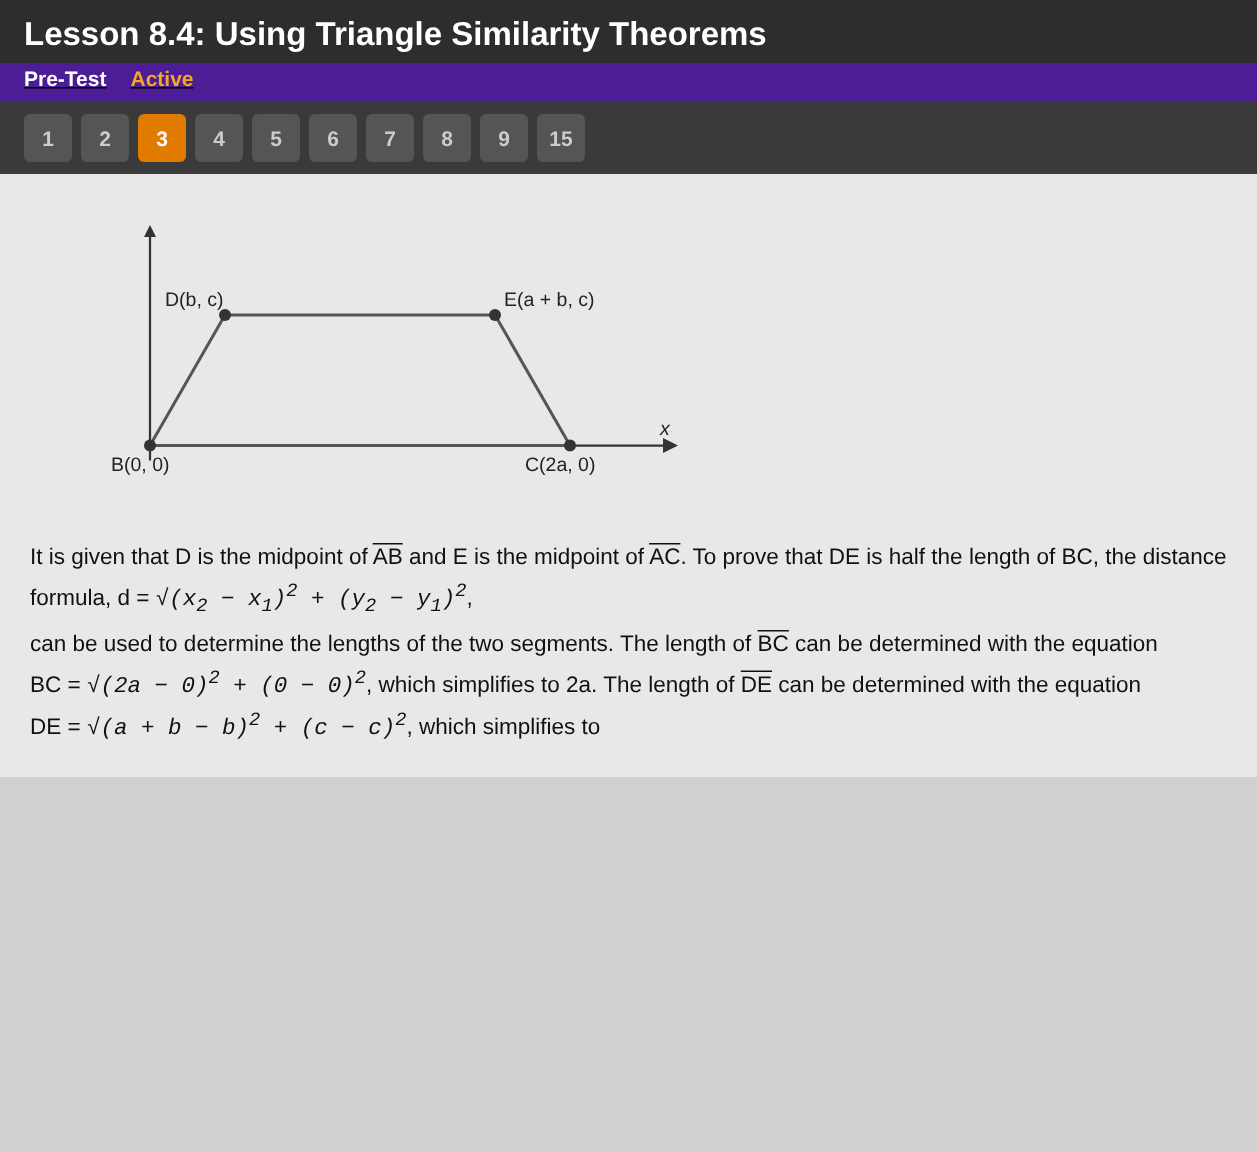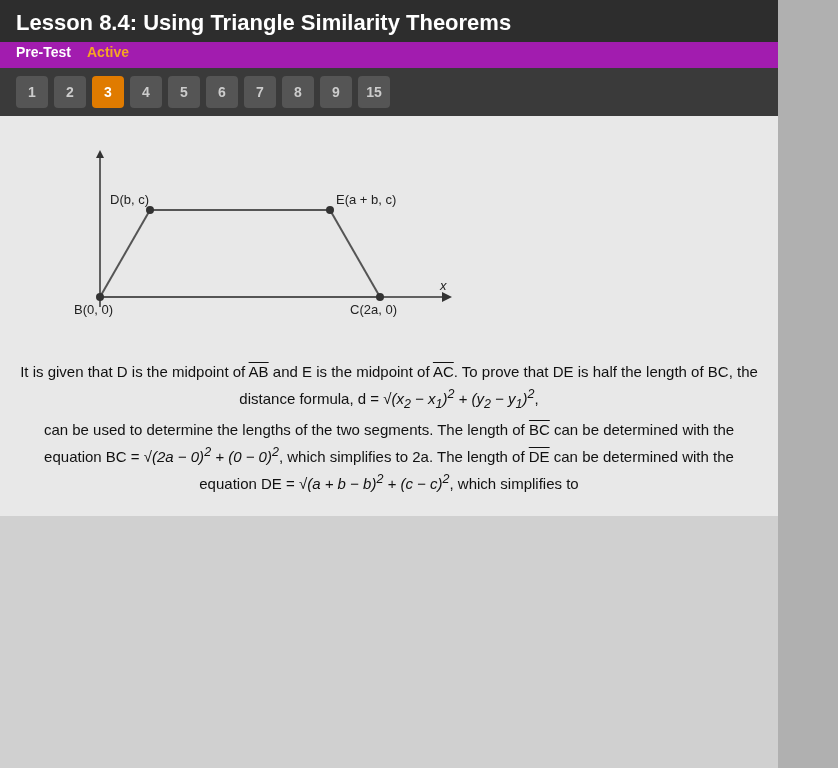--- a/index.html
+++ b/index.html
@@ -5,37 +5,38 @@
     * { box-sizing: border-box; margin: 0; padding: 0; }
     body {
       font-family: Arial, sans-serif;
       background: #b0b0b0;
       width: 838px;
       min-height: 768px;
       overflow: hidden;
     }
     .container {
       background: #d0d0d0;
-      width: 778px;
+      width: 838px;
       min-height: 768px;
       padding: 0;
     }
     .header {
       background: #2d2d2d;
       color: #fff;
       padding: 10px 16px 6px 16px;
       font-size: 22px;
       font-weight: bold;
     }
     .subheader {
-      background: #a21caf;
+      background: #4c1d95;
       padding: 2px 16px 8px 16px;
       display: flex;
       align-items: flex-end;
       gap: 16px;
+      text-decoration: underline;
     }
     .pre-test-label {
       color: #fff;
       font-size: 14px;
       font-weight: bold;
     }
     .active-label {
       color: #f5a623;
       font-size: 14px;
       font-weight: bold;
@@ -64,21 +65,20 @@
       color: #ccc;
     }
     .page-btn.active-page {
       background: #e07b00;
       color: #fff;
     }
     .content-area {
       background: #e8e8e8;
       margin: 0;
       padding: 16px 20px 16px 20px;
-      text-align: center;
     }
     .graph-area {
       background: #e8e8e8;
       padding: 10px 0 10px 0;
       display: flex;
       justify-content: flex-start;
     }
     svg.triangle-graph {
       display: block;
     }
@@ -89,20 +89,21 @@
       margin-top: 8px;
     }
     .problem-text p {
       margin-bottom: 4px;
     }
     .underline {
       text-decoration: overline;
     }
     .math-formula {
       font-style: italic;
+      font-family: Liberation Mono, monospace;
     }
     .blank-line {
       display: inline-block;
       width: 90px;
       border-bottom: 1px solid #111;
       vertical-align: bottom;
       margin-right: 2px;
     }
   </style>
 </head>

